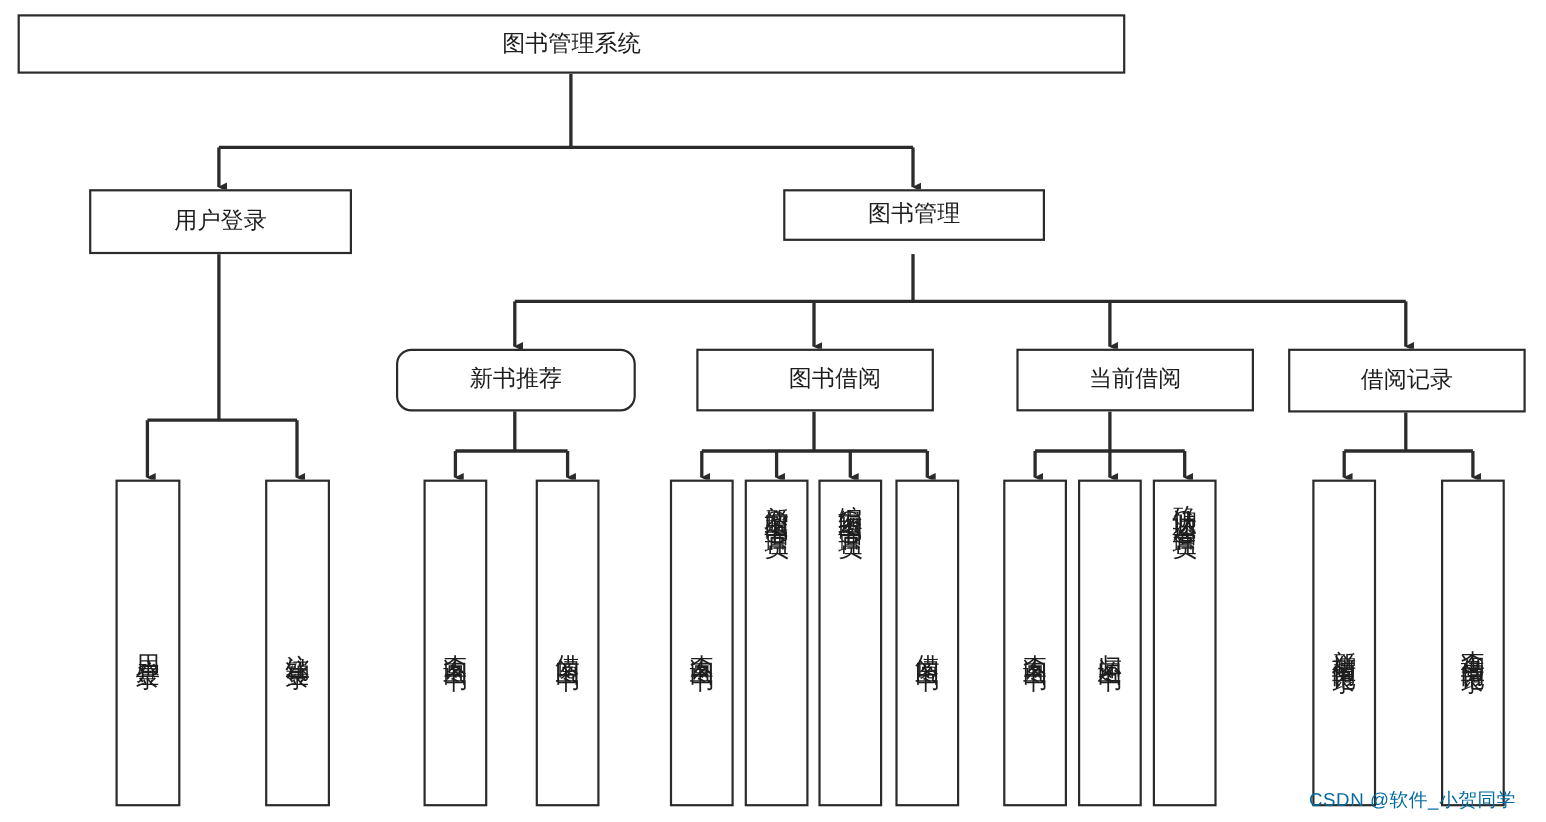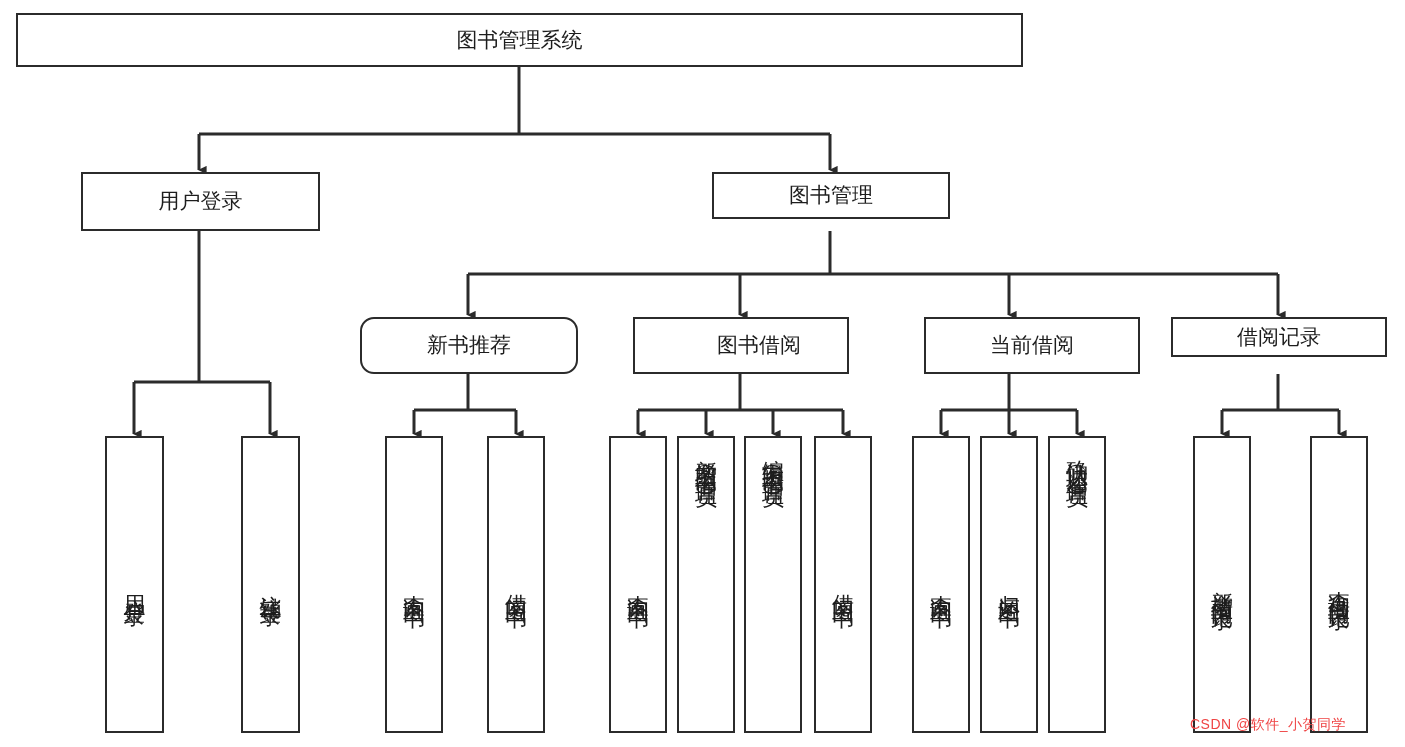--- a/index.html
+++ b/index.html
@@ -52,22 +52,22 @@
     font-size: 22px;
     letter-spacing: 4px;
     line-height: 1;
   }
   .node.v.topalign {
     align-items: flex-start;
     padding-top: 4px;
   }
   .watermark {
     position: absolute;
-    color: #ef4444;
-    font-size: 14px;
+    color: #0369a1;
+    font-size: 17px;
     letter-spacing: 0.5px;
     white-space: nowrap;
     pointer-events: none;
   }
 </style>
 </head>
 <body>
 
 <div id="canvas">
 
@@ -139,21 +139,21 @@
   </div>
 
   <div class="node h" style="left:633px; top:317px; width:216px; height:57px;padding-left:36px;">
     <span class="label">图书借阅</span>
   </div>
 
   <div class="node h" style="left:902px; top:317px; width:216px; height:57px;margin-left:22px;">
     <span class="label">当前借阅</span>
   </div>
 
-  <div class="node h" style="left:1171px; top:317px; width:216px; height:40px;">
+  <div class="node h" style="left:1171px; top:317px; width:216px; height:58px;">
     <span class="label">借阅记录</span>
   </div>
 
   <div class="node v" style="left:105px; top:436px; width:59px; height:297px;">
     <span class="label">用户登录</span>
   </div>
 
   <div class="node v" style="left:241px; top:436px; width:59px; height:297px;">
     <span class="label">注销登录</span>
   </div>

